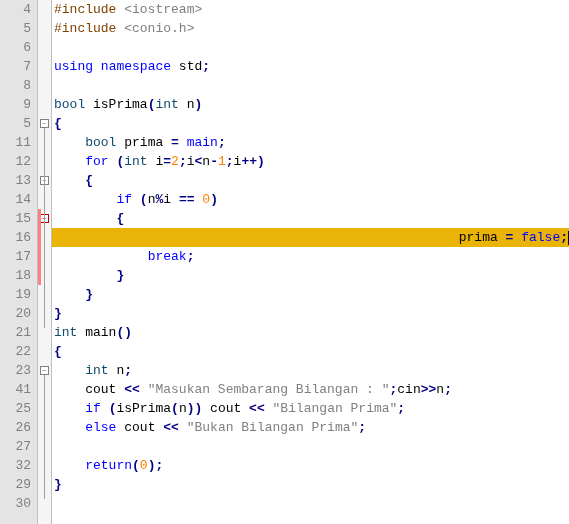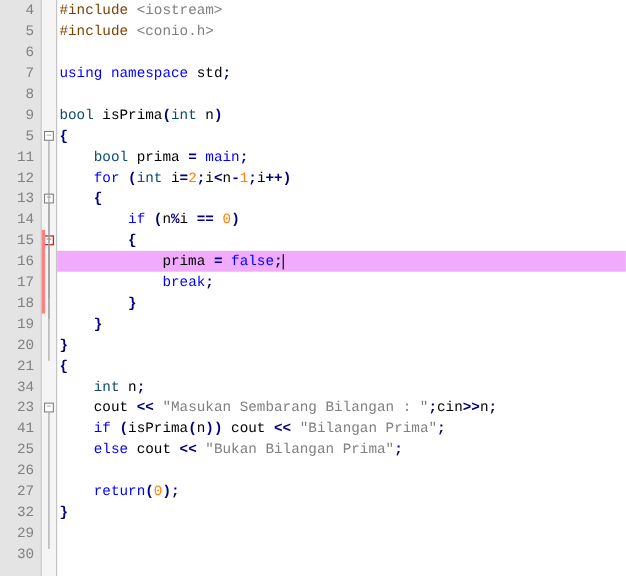--- a/index.html
+++ b/index.html
@@ -52,21 +52,21 @@
   .code {
     flex: 1;
     position: relative;
   }
   .code-line {
     height: 19px;
     line-height: 19px;
     white-space: pre;
     padding-left: 2px;
   }
-  .hl { background: #f0abfc; }
+  .hl { background: #eab308; text-align: right; }
   .kw   { color: #0000ff; }
   .type { color: #0c4a6e; }
   .str  { color: #808080; }
   .num  { color: #ff8000; }
   .op   { color: #000080; font-weight: bold; }
   .txt  { color: #000000; }
   .pre  { color: #804000; }
   .caret {
     display: inline-block;
     width: 1px;
@@ -97,21 +97,21 @@
     <div class="ln">12</div>
     <div class="ln">13</div>
     <div class="ln">14</div>
     <div class="ln">15</div>
     <div class="ln">16</div>
     <div class="ln">17</div>
     <div class="ln">18</div>
     <div class="ln">19</div>
     <div class="ln">20</div>
     <div class="ln">21</div>
-    <div class="ln">34</div>
+    <div class="ln">22</div>
     <div class="ln">23</div>
     <div class="ln">41</div>
     <div class="ln">25</div>
     <div class="ln">26</div>
     <div class="ln">27</div>
     <div class="ln">32</div>
     <div class="ln">29</div>
     <div class="ln">30</div>
   </div>
 <div class="fold" id="fold">
@@ -136,20 +136,21 @@
     <div class="code-line"><span class="txt">    </span><span class="type">bool</span><span class="txt"> prima </span><span class="op">=</span><span class="txt"> </span><span class="kw">main</span><span class="op">;</span></div>
     <div class="code-line"><span class="txt">    </span><span class="kw">for</span><span class="txt"> </span><span class="op">(</span><span class="type">int</span><span class="txt"> i</span><span class="op">=</span><span class="num">2</span><span class="op">;</span><span class="txt">i</span><span class="op">&lt;</span><span class="txt">n</span><span class="op">-</span><span class="num">1</span><span class="op">;</span><span class="txt">i</span><span class="op">++)</span></div>
     <div class="code-line"><span class="txt">    </span><span class="op">{</span></div>
     <div class="code-line"><span class="txt">        </span><span class="kw">if</span><span class="txt"> </span><span class="op">(</span><span class="txt">n</span><span class="op">%</span><span class="txt">i </span><span class="op">==</span><span class="txt"> </span><span class="num">0</span><span class="op">)</span></div>
     <div class="code-line"><span class="txt">        </span><span class="op">{</span></div>
     <div class="code-line hl"><span class="txt">            prima </span><span class="op">=</span><span class="txt"> </span><span class="kw">false</span><span class="op">;</span><span class="caret"></span></div>
     <div class="code-line"><span class="txt">            </span><span class="kw">break</span><span class="op">;</span></div>
     <div class="code-line"><span class="txt">        </span><span class="op">}</span></div>
     <div class="code-line"><span class="txt">    </span><span class="op">}</span></div>
     <div class="code-line"><span class="op">}</span></div>
+    <div class="code-line"><span class="type">int</span><span class="txt"> main</span><span class="op">()</span></div>
     <div class="code-line"><span class="op">{</span></div>
     <div class="code-line"><span class="txt">    </span><span class="type">int</span><span class="txt"> n</span><span class="op">;</span></div>
     <div class="code-line"><span class="txt">    cout </span><span class="op">&lt;&lt;</span><span class="txt"> </span><span class="str">"Masukan Sembarang Bilangan : "</span><span class="op">;</span><span class="txt">cin</span><span class="op">&gt;&gt;</span><span class="txt">n</span><span class="op">;</span></div>
     <div class="code-line"><span class="txt">    </span><span class="kw">if</span><span class="txt"> </span><span class="op">(</span><span class="txt">isPrima</span><span class="op">(</span><span class="txt">n</span><span class="op">))</span><span class="txt"> cout </span><span class="op">&lt;&lt;</span><span class="txt"> </span><span class="str">"Bilangan Prima"</span><span class="op">;</span></div>
     <div class="code-line"><span class="txt">    </span><span class="kw">else</span><span class="txt"> cout </span><span class="op">&lt;&lt;</span><span class="txt"> </span><span class="str">"Bukan Bilangan Prima"</span><span class="op">;</span></div>
     <div class="code-line"></div>
     <div class="code-line"><span class="txt">    </span><span class="kw">return</span><span class="op">(</span><span class="num">0</span><span class="op">);</span></div>
     <div class="code-line"><span class="op">}</span></div>
   </div>
 

